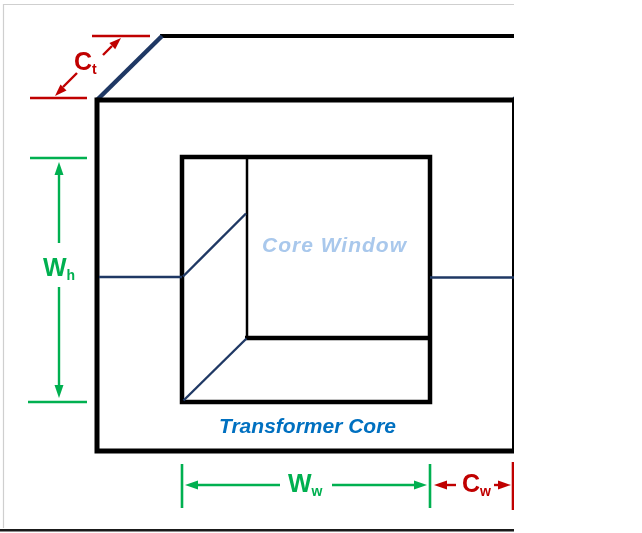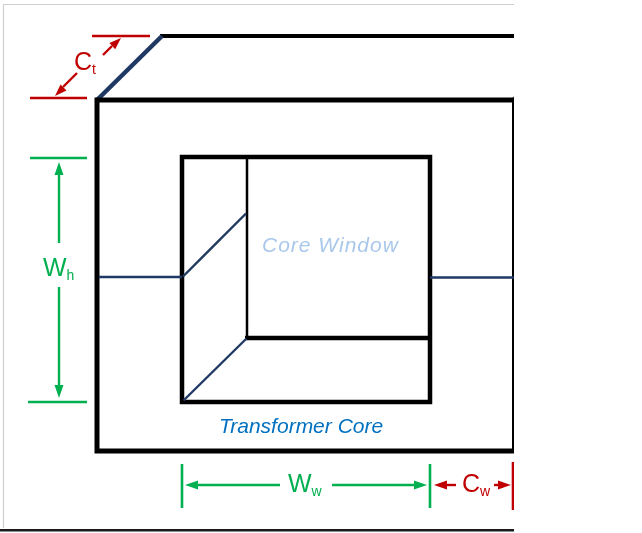--- a/index.html
+++ b/index.html
@@ -2,20 +2,21 @@
 <html style="--dimension-red: #C00000; --dimension-green: #00B050; --edge-navy: #1F3864; --edge-black: #000000; --title-blue: #0070C0; --window-blue: #A9C8EC; --frame-gray: #CFCFCF; --frame-dark: #1A1A1A;"><head>
 <meta charset="utf-8">
 <style>
   html,body{margin:0;padding:0;background:#ffffff;}
   .stage{
     position:relative;
     width:514px;height:533px;
     background:#ffffff;
     font-family:"Liberation Sans", sans-serif;
     overflow:hidden;
+    font-weight:bold;
   }
   svg{display:block;}
   
   .edge-black{stroke:var(--edge-black,#000);fill:none;}
   .edge-navy{stroke:var(--edge-navy,#1F3864);fill:none;}
   .dim-green{stroke:var(--dimension-green,#00B050);fill:none;}
   .dim-red{stroke:var(--dimension-red,#C00000);fill:none;}
   .head-green{fill:var(--dimension-green,#00B050);stroke:none;}
   .head-red{fill:var(--dimension-red,#C00000);stroke:none;}
   .frame-gray{stroke:var(--frame-gray,#CFCFCF);fill:none;}

